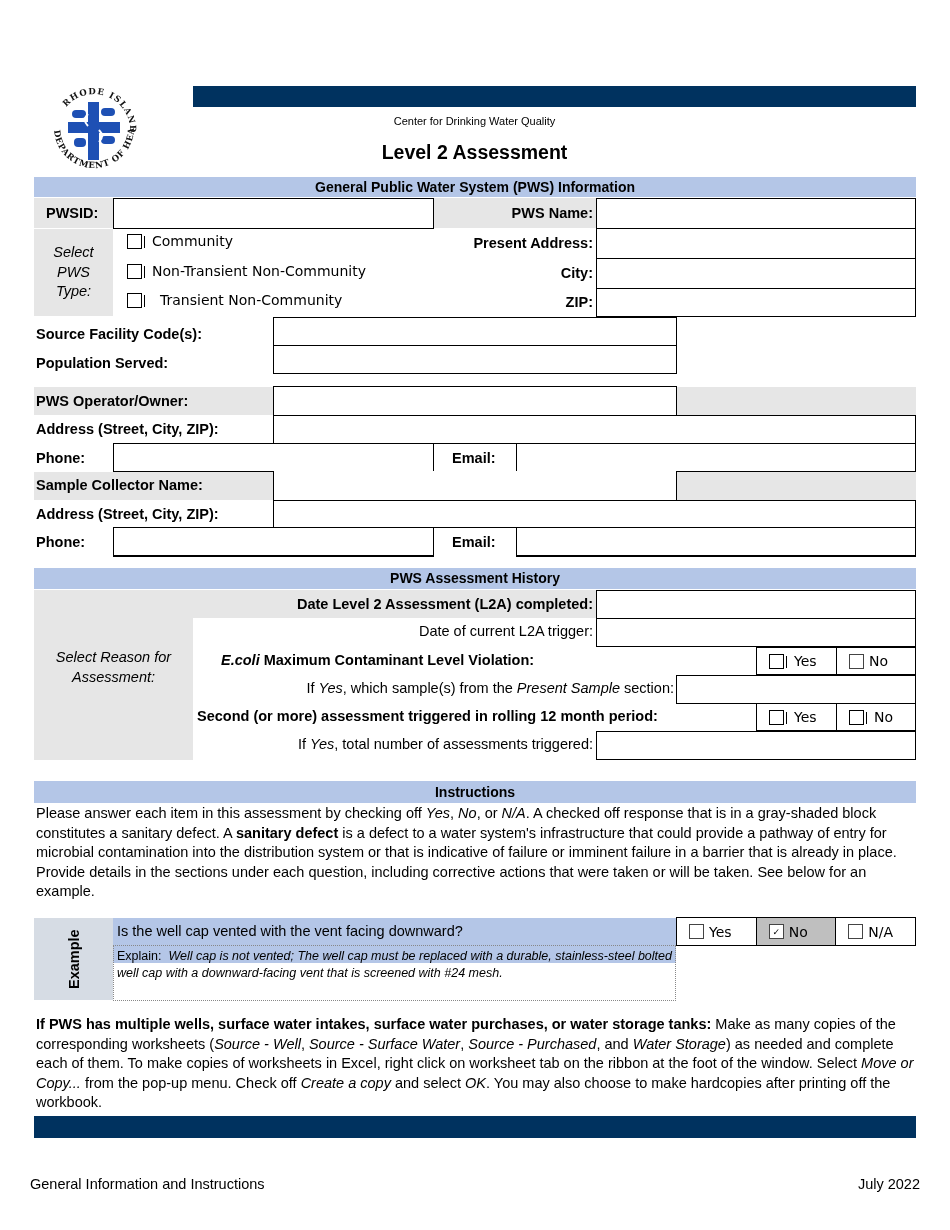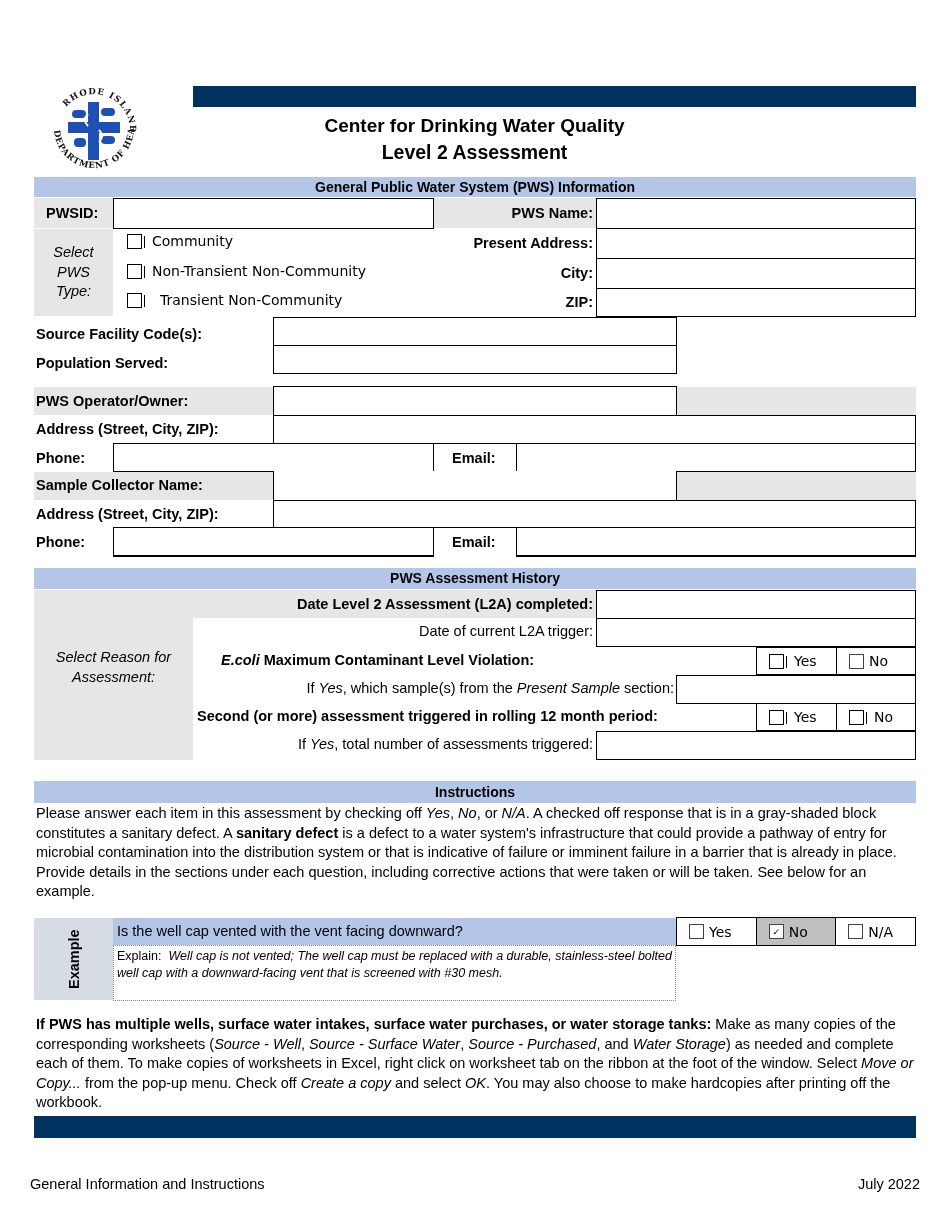--- a/index.html
+++ b/index.html
@@ -37,21 +37,21 @@
     <rect x="28" y="26" width="14" height="8" rx="4" fill="#1e50b4"></rect>
     <rect x="57" y="52" width="14" height="8" rx="4" fill="#1e50b4"></rect>
     <rect x="30" y="54" width="12" height="9" rx="4" fill="#1e50b4"></rect>
     <rect x="57" y="24" width="14" height="8" rx="4" fill="#1e50b4"></rect>
     <path d="M44 30 q-6 6 0 12 M55 46 q6 6 0 12" stroke="#fff" stroke-width="2" fill="none"></path>
   </svg>
 </div>
 
 <div class="abs navy" style="left:193px; top:86px; width:723px; height:21px;"></div>
 
-<div class="abs" style="left:193px; top:115px; width:563px; text-align:center; font-weight:bold; font-size:19px;">Center for Drinking Water Quality</div>
+<div class="abs" style="left:193px; top:115px; width:563px; text-align:center; font-weight:normal; font-size:11px;">Center for Drinking Water Quality</div>
 <div class="abs" style="left:193px; top:141px; width:563px; text-align:center; font-weight:bold; font-size:19.5px;">Level 2 Assessment</div>
 
 <div class="abs blue-hdr" style="left:34px; top:177px; width:882px; height:20px;">General Public Water System (PWS) Information</div>
 
 <div class="abs gray" style="left:34px; top:198px; width:562px; height:30px;"></div>
 <div class="abs lbl" style="left:46px; top:205px;">PWSID:</div>
 <div class="abs field" style="left:113px; top:198px; width:321px; height:31px;"></div>
 <div class="abs lbl lbl-r" style="left:434px; top:205px; width:159px;">PWS Name:</div>
 <div class="abs field" style="left:596px; top:198px; width:320px; height:31px;"></div>
 
@@ -163,21 +163,21 @@
 
 <div class="abs blue-hdr" style="left:34px; top:781px; width:882px; height:22px; line-height:22px;">Instructions</div>
 
 <div class="abs txt" style="left:36px; top:804px; width:880px;">
   <span>Please answer each item in this assessment by checking off </span><i>Yes</i><span>, </span><i>No</i><span>, or </span><i>N/A</i><span>. A checked off response that is in a gray-shaded block constitutes a sanitary defect. A </span><b>sanitary defect</b><span> is a defect to a water system's infrastructure that could provide a pathway of entry for microbial contamination into the distribution system or that is indicative of failure or imminent failure in a barrier that is already in place. Provide details in the sections under each question, including corrective actions that were taken or will be taken. See below for an example.</span>
 </div>
 
 <div class="abs" style="left:34px; top:918px; width:79px; height:82px; background:#d6dce4;"></div>
 <div class="abs" style="left:34px; top:918px; width:79px; height:82px; display:flex; align-items:center; justify-content:center; font-weight:bold; font-size:14.5px; writing-mode:vertical-rl; transform:rotate(180deg);">Example</div>
 
-<div class="abs" style="left:113px; top:918px; width:563px; height:27px; background:#b4c6e7; font-size:14.5px; line-height:27px; padding-left:4px;">Is the well cap vented with the vent facing downward?</div>
+<div class="abs" style="left:113px; top:918px; width:563px; height:45px; background:#b4c6e7; font-size:14.5px; line-height:27px; padding-left:4px;">Is the well cap vented with the vent facing downward?</div>
 
 <div class="abs" style="left:676px; top:917px; width:240px; height:29px; border:1.5px solid #000; display:flex;">
   <div style="flex:1; display:flex; align-items:center; padding-left:12px; border-right:1px solid #000;">
     <span class="cb-row">
         <span class="cb plain"></span>
         <span>Yes</span>
       </span>
   </div>
   <div style="flex:1; display:flex; align-items:center; padding-left:12px; border-right:1px solid #000; background:#bfbfbf;">
     <span class="cb-row">
@@ -187,21 +187,21 @@
   </div>
   <div style="flex:1; display:flex; align-items:center; padding-left:12px;">
     <span class="cb-row">
         <span class="cb plain"></span>
         <span>N/A</span>
       </span>
   </div>
 </div>
 
 <div class="abs" style="left:113px; top:945px; width:563px; height:56px; border:1.5px dotted #888; font-size:12.5px; line-height:17px; padding:2px 3px;">
-  <span>Explain:</span>&nbsp; <i>Well cap is not vented; The well cap must be replaced with a durable, stainless-steel bolted well cap with a downward-facing vent that is screened with #30 mesh.</i>
+  <span>Explain:</span>&nbsp; <i>Well cap is not vented; The well cap must be replaced with a durable, stainless-steel bolted well cap with a downward-facing vent that is screened with #24 mesh.</i>
 </div>
 
 <div class="abs txt" style="left:36px; top:1015px; width:880px;">
   <b>If PWS has multiple wells, surface water intakes, surface water purchases, or water storage tanks:</b><span> Make as many copies of the corresponding worksheets (</span><i>Source - Well</i><span>, </span><i>Source - Surface Water</i><span>, </span><i>Source - Purchased</i><span>, and </span><i>Water Storage</i><span>) as needed and complete each of them. To make copies of worksheets in Excel, right click on worksheet tab on the ribbon at the foot of the window. Select </span><i>Move or Copy...</i><span> from the pop-up menu. Check off </span><i>Create a copy</i><span> and select </span><i>OK</i><span>. You may also choose to make hardcopies after printing off the workbook.</span>
 </div>
 
 <div class="abs navy" style="left:34px; top:1116px; width:882px; height:22px;"></div>
 
 <div class="abs footer" style="left:30px; top:1176px;">General Information and Instructions</div>
 <div class="abs footer" style="right:30px; top:1176px;">July 2022</div>

